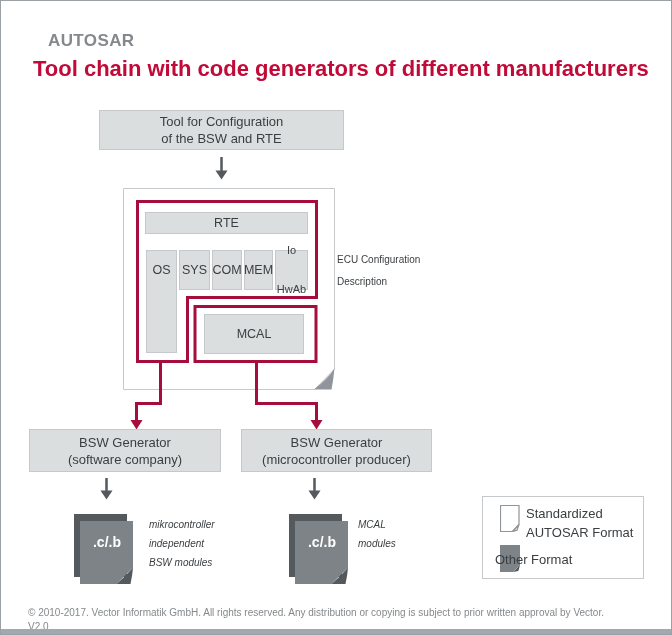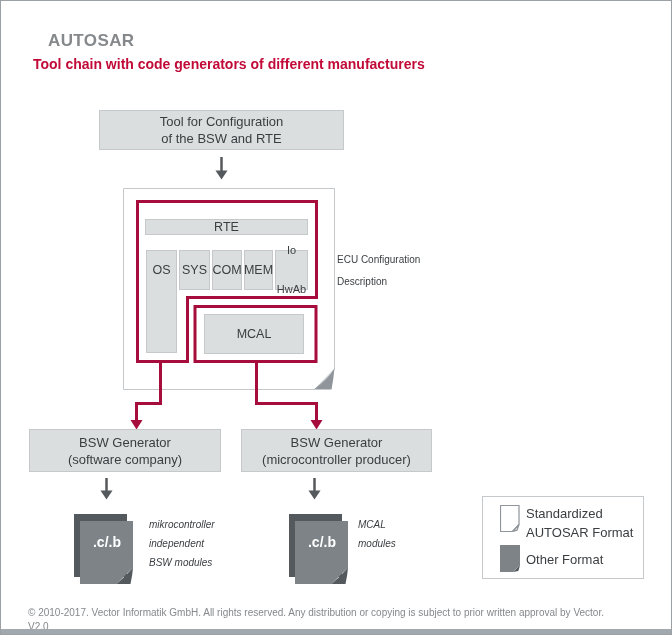--- a/index.html
+++ b/index.html
@@ -8,21 +8,21 @@
     background:#fff;border:1px solid #9aa0a4;overflow:hidden;
     font-family:"Liberation Sans","DejaVu Sans",sans-serif;
   }
   .abs{position:absolute;}
   .brand{
     left:32px;top:30px;font-size:17px;font-weight:bold;letter-spacing:.4px;
     color:var(--text-gray,#85898C);
     margin-left:15px;
   }
   .title{
-    left:32px;top:55px;margin:0;font-size:14px;font-weight:bold;
+    left:32px;top:55px;margin:0;font-size:22px;font-weight:bold;
     color:var(--accent-red,#C10A38);white-space:nowrap;
   }
   .gbox{
     background:var(--box-fill,#DBDEDF);border:1px solid var(--box-border,#C5C9CB);
     color:var(--text-dark,#3A3E41);box-sizing:border-box;
     display:flex;flex-direction:column;align-items:center;justify-content:center;
     text-align:center;font-size:13px;line-height:17px;z-index:3;
   }
   .gbox.small{font-size:12.5px;line-height:15px;}
   .os-box{justify-content:flex-start;padding-top:12px;}
@@ -101,21 +101,21 @@
       <path class="gray-line" d="M313.5,477 V490"></path>
       <polygon class="gray-fill" points="307.5,489.5 319.5,489.5 313.5,498.5"></polygon>
     </g>
   </svg>
 
   <div class="abs gbox" style="left:98px;top:109px;width:245px;height:40px;">
     <span>Tool for Configuration</span>
     <span>of the BSW and RTE</span>
   </div>
 
-  <div class="abs gbox small" style="left:144px;top:218px;width:163px;height:16px;">RTE</div>
+  <div class="abs gbox small" style="left:144px;top:211px;width:163px;height:22px;">RTE</div>
 
   <div class="abs gbox small os-box" style="left:145px;top:249px;width:31px;height:103px;">OS</div>
   <div class="abs gbox small" style="left:178px;top:249px;width:31px;height:40px;">SYS</div>
   <div class="abs gbox small" style="left:211px;top:249px;width:30px;height:40px;">COM</div>
   <div class="abs gbox small" style="left:243px;top:249px;width:29px;height:40px;">MEM</div>
   <div class="abs gbox iohwab" style="left:274px;top:249px;width:33px;height:40px;gap:26px;">
     <span>Io</span>
     <span>HwAb</span>
   </div>
 
@@ -168,21 +168,21 @@
     <path d="M19,19.5 Q15.5,23.8 12.5,26.5 L17,25.2 Z" fill="#fff" stroke="var(--fold-gray,#8F959A)" stroke-width="1.2"></path>
   </svg>
   <div class="abs legend-text" style="left:525px;top:503px;">
     <div>Standardized</div>
     <div>AUTOSAR Format</div>
   </div>
   <svg class="abs" style="left:499px;top:544px;z-index:4;" width="20" height="27" viewBox="0 0 20 27">
     <path d="M0,0 H20 V19.5 L13,27 H0 Z" fill="var(--doc-gray,#7D8387)"></path>
     <path d="M20,19.5 Q16.5,24 13,27 L18.3,26 Q19.6,22.5 20,19.5 Z" fill="var(--dark-gray,#54595D)"></path>
   </svg>
-  <div class="abs legend-text" style="left:525px;top:549px;">
+  <div class="abs legend-text" style="left:494px;top:549px;">
     <div>Other Format</div>
   </div>
 
   <div class="abs footer">
     <div>© 2010-2017. Vector Informatik GmbH. All rights reserved. Any distribution or copying is subject to prior written approval by Vector.</div>
     <div>V2.0</div>
   </div>
   <div class="abs bottom-bar"></div>
 
 </div>

